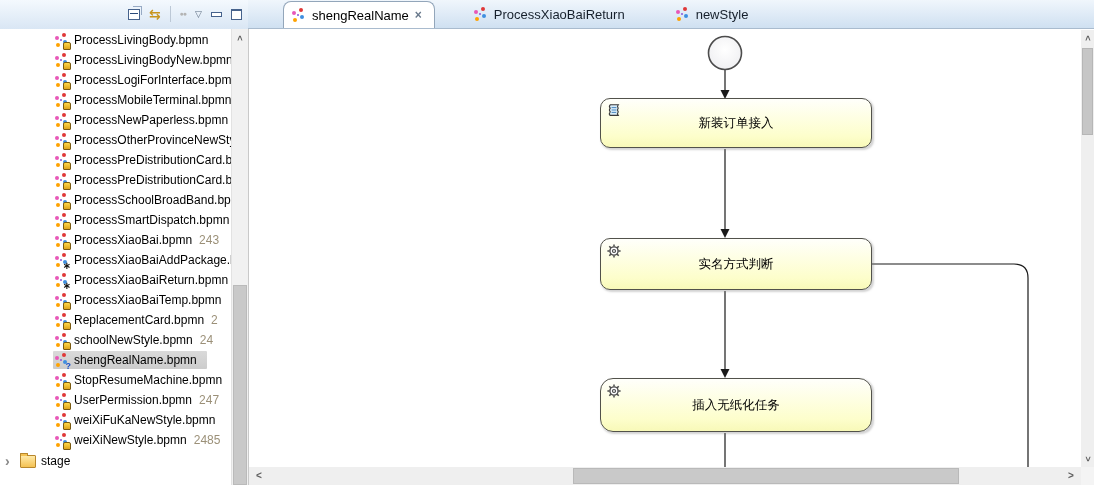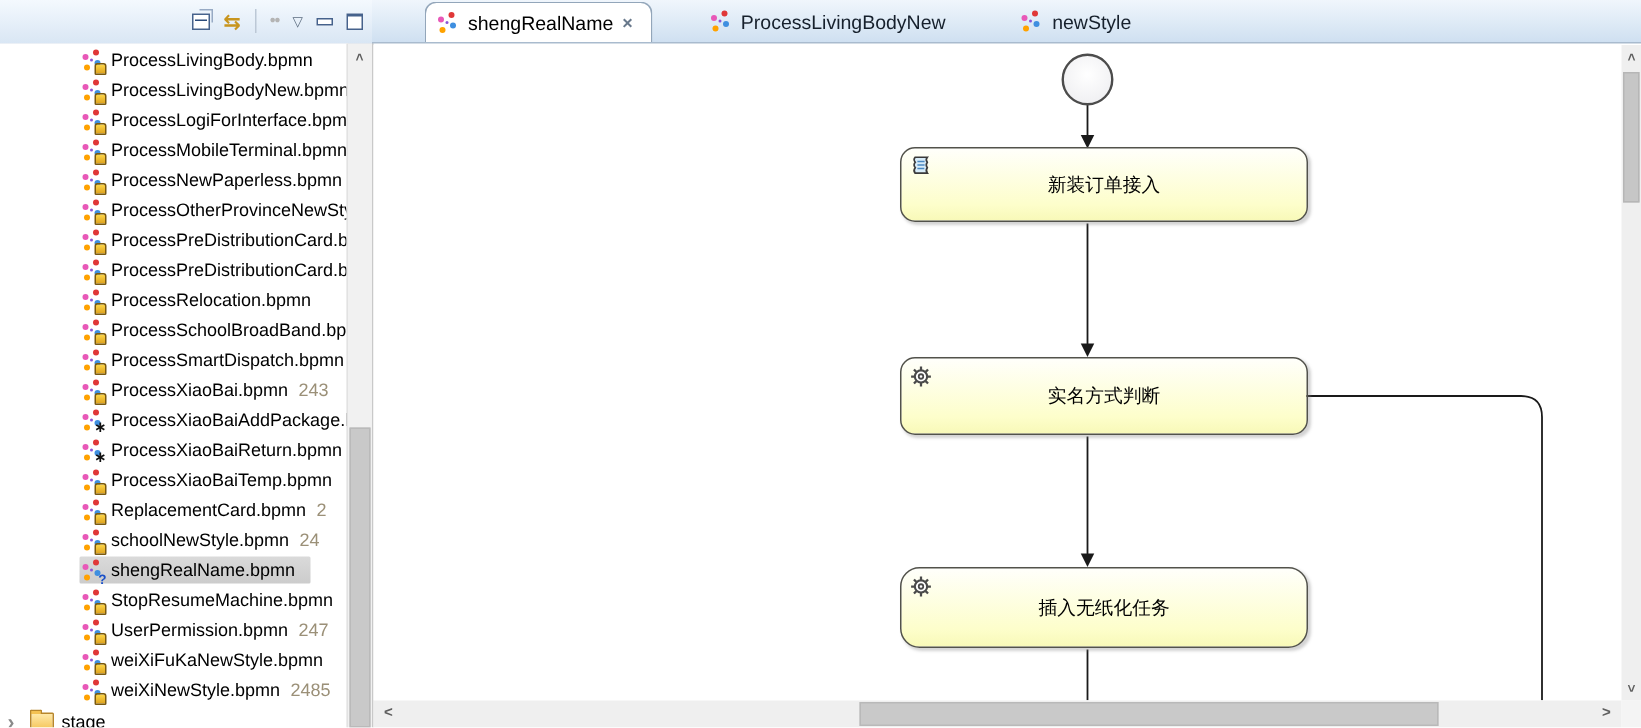--- a/index.html
+++ b/index.html
@@ -181,29 +181,20 @@
   <div class="tree-item">
     <span class="row-inner">
       <span class="bpmn-icon">
               <span class="badge db"></span>
             </span>
       <span class="fname">ProcessPreDistributionCard.bpmn</span>
       <span class="frev"></span>
     </span>
   </div>
 
-  <div class="tree-item">
-    <span class="row-inner">
-      <span class="bpmn-icon">
-              <span class="badge db"></span>
-            </span>
-      <span class="fname">ProcessRelocation.bpmn</span>
-      <span class="frev"></span>
-    </span>
-  </div>
 
   <div class="tree-item">
     <span class="row-inner">
       <span class="bpmn-icon">
               <span class="badge db"></span>
             </span>
       <span class="fname">ProcessSchoolBroadBand.bpmn</span>
       <span class="frev"></span>
     </span>
   </div>
@@ -343,21 +334,21 @@
 
 <div class="tabbar">
   <div class="tab active">
     <span class="bpmn-icon"></span>
     <span class="tab-label">shengRealName</span>
     <span class="tab-close">×</span>
   </div>
 
   <div class="tab">
     <span class="bpmn-icon"></span>
-    <span class="tab-label">ProcessLivingBodyNew</span>
+    <span class="tab-label">ProcessXiaoBaiReturn</span>
 
   </div>
 
   <div class="tab">
     <span class="bpmn-icon"></span>
     <span class="tab-label">newStyle</span>
 
   </div>
 </div>
 

